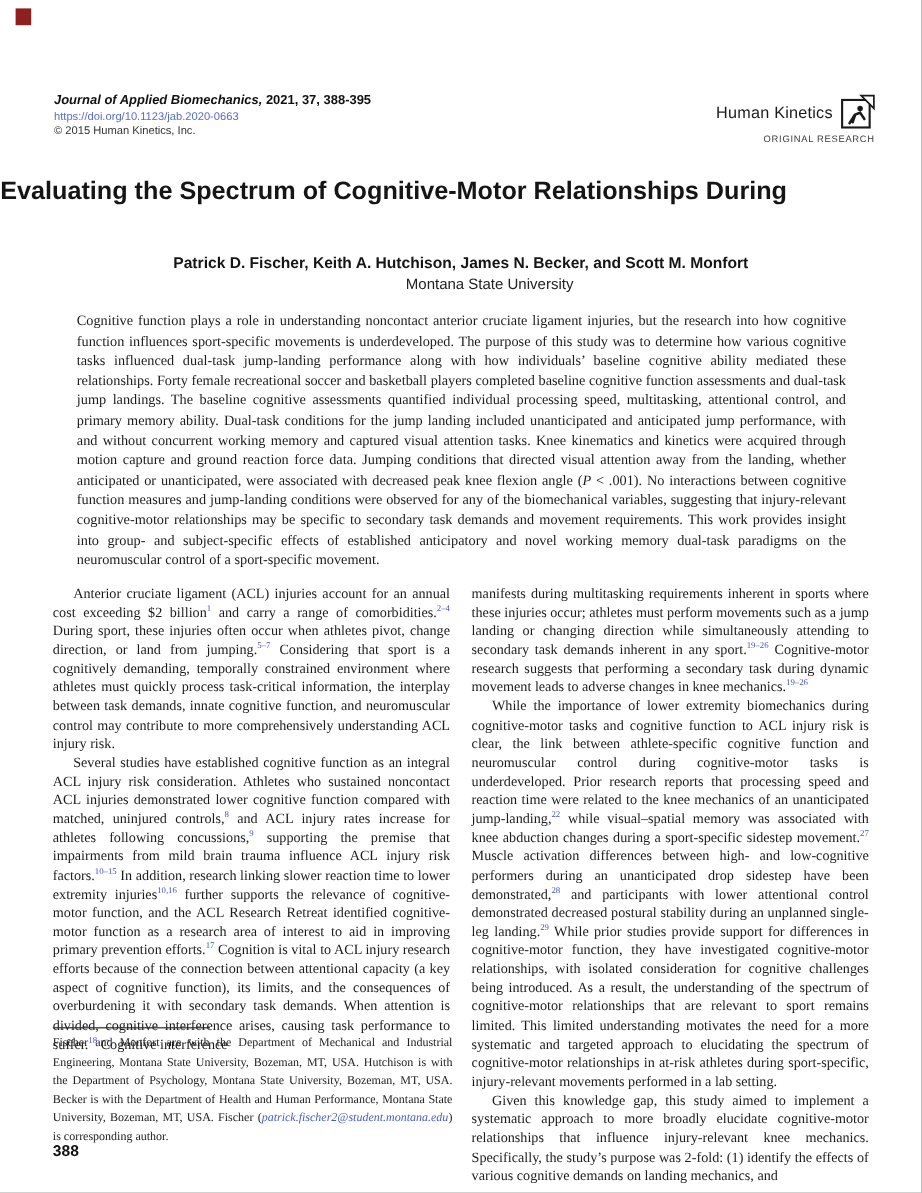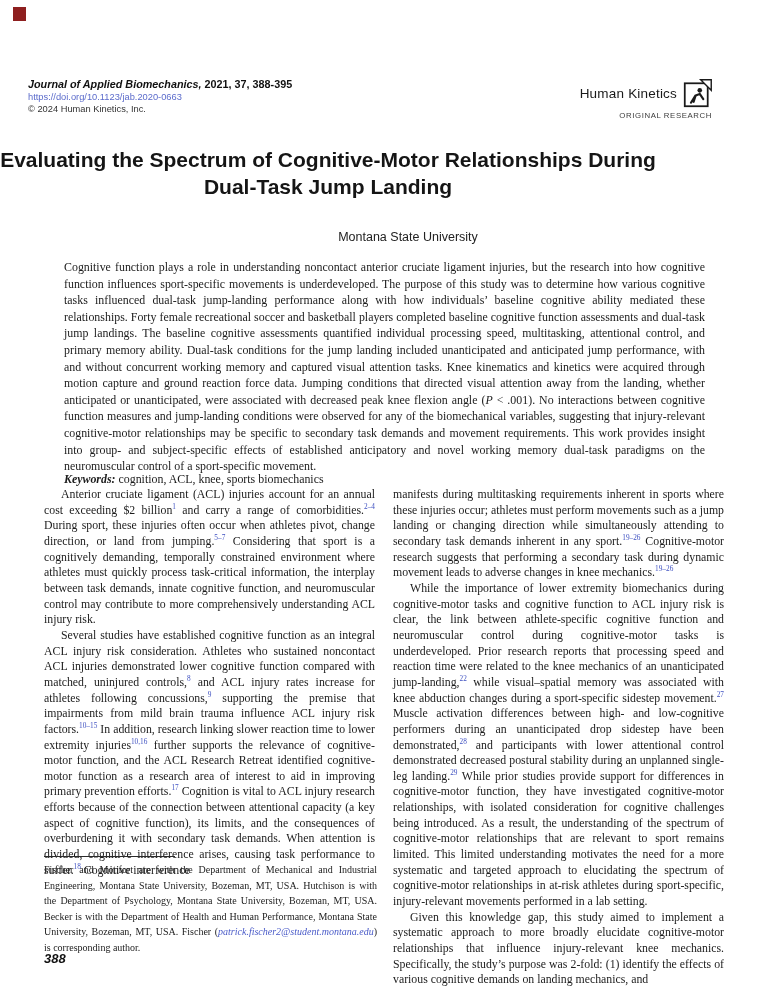--- a/index.html
+++ b/index.html
@@ -5,21 +5,21 @@
   * { margin:0; padding:0; box-sizing:border-box; }
   html,body { background:#888; }
   .page {
     position:relative; width:768px; height:994px; background:#ffffff;
     overflow:hidden; font-family:"Liberation Serif", serif; color:#1a1a1a;
     margin:0 auto;
   }
   .page-marker { position:absolute; left:13px; top:7px; width:13px; height:14px; background:#8e1f1f; }
 
   
-  .header { position:absolute; left:28px; top:78px; width:685px; display:flex; justify-content:space-between; font-family:"Liberation Sans", sans-serif;gap:40px; }
+  .header { position:absolute; left:45px; top:78px; width:685px; display:flex; justify-content:space-between; font-family:"Liberation Sans", sans-serif;gap:40px; }
   .jline { font-size:10.8px; font-weight:bold; color:#111; line-height:13px; }
   .jname { font-style:italic; }
   .doi { display:block; font-size:9.3px; color:#5b6bcb; line-height:12px; text-decoration:none; cursor:pointer; }
   .copyright { font-size:9.3px; color:#333; line-height:12px; }
   .header-right { display:flex; flex-direction:column; align-items:flex-end; }
   .publisher-row { display:flex; align-items:center; gap:6px; }
   .publisher { font-size:13.5px; color:#1a1a1a; letter-spacing:0.2px; }
   .logo svg { display:block; }
   .article-type { font-size:7.8px; letter-spacing:0.6px; color:#3a3a3a; margin-top:3px; margin-right:1px; }
 
@@ -45,61 +45,60 @@
   .indent { text-indent:17px; }
   sup.ref { font-size:0.62em; vertical-align:super; line-height:0; color:#3f51c1; }
   i { font-style:italic; }
   a.link, .email { color:#4a5bc8; text-decoration:none; cursor:pointer;font-style:italic; }
 
   
   .footnote-rule { position:absolute; left:44px; top:856px; width:131px; border-top:1px solid #2a2a2a; }
   .footnote { position:absolute; left:44px; top:862px; width:333px;
               font-size:10px; line-height:15.5px; text-align:justify; color:#222; }
   .page-number { position:absolute; left:44px; top:951px; font-family:"Liberation Sans", sans-serif;
-                 font-weight:bold; font-size:13px; color:#111;font-style:italic; }
+                 font-weight:bold; font-size:13px; color:#111; }
 </style>
 </head>
 <body>
 
 <div class="page">
 
   <div class="page-marker"></div>
 
   <div class="header">
     <div class="header-left">
       <div class="jline"><span class="jname">Journal of Applied Biomechanics,</span><span class="jissue"> 2021, 37, 388-395</span></div>
       <a class="doi">https://doi.org/10.1123/jab.2020-0663</a>
-      <div class="copyright">© 2024 Human Kinetics, Inc.</div>
+      <div class="copyright">© 2015 Human Kinetics, Inc.</div>
     </div>
     <div class="header-right">
       <div class="publisher-row">
         <span class="publisher">Human Kinetics</span>
         <span class="logo">
           <svg width="30" height="30" viewBox="0 0 34 34">
             <rect x="2" y="6" width="26" height="26" fill="none" stroke="#1a1a1a" stroke-width="2"></rect>
             <polygon points="20,2 32,2 32,14" fill="#ffffff" stroke="#1a1a1a" stroke-width="1.6"></polygon>
             <circle cx="19" cy="14" r="2.6" fill="#1a1a1a"></circle>
             <path d="M9 28 L14 20 L19 18 M14 21 L12 27 M19 18 L23 24" stroke="#1a1a1a" stroke-width="2.4" fill="none" stroke-linecap="round"></path>
           </svg>
         </span>
       </div>
       <div class="article-type">ORIGINAL RESEARCH</div>
     </div>
   </div>
 
   <h1 class="title">
     <span class="tl">Evaluating the Spectrum of Cognitive-Motor Relationships During</span>
-    <span class="tl">Dual-Task Jump Landing</span>
   </h1>
 
+  <div class="authors">Patrick D. Fischer, Keith A. Hutchison, James N. Becker, and Scott M. Monfort</div>
   <div class="affiliation">Montana State University</div>
 
   <p class="abstract">Cognitive function plays a role in understanding noncontact anterior cruciate ligament injuries, but the research into how cognitive function influences sport-specific movements is underdeveloped. The purpose of this study was to determine how various cognitive tasks influenced dual-task jump-landing performance along with how individuals’ baseline cognitive ability mediated these relationships. Forty female recreational soccer and basketball players completed baseline cognitive function assessments and dual-task jump landings. The baseline cognitive assessments quantified individual processing speed, multitasking, attentional control, and primary memory ability. Dual-task conditions for the jump landing included unanticipated and anticipated jump performance, with and without concurrent working memory and captured visual attention tasks. Knee kinematics and kinetics were acquired through motion capture and ground reaction force data. Jumping conditions that directed visual attention away from the landing, whether anticipated or unanticipated, were associated with decreased peak knee flexion angle (<i>P</i> &lt; .001). No interactions between cognitive function measures and jump-landing conditions were observed for any of the biomechanical variables, suggesting that injury-relevant cognitive-motor relationships may be specific to secondary task demands and movement requirements. This work provides insight into group- and subject-specific effects of established anticipatory and novel working memory dual-task paradigms on the neuromuscular control of a sport-specific movement.</p>
 
-  <p class="keywords"><span class="kw-label">Keywords:</span><span> cognition, ACL, knee, sports biomechanics</span></p>
 
   <div class="columns">
     <div class="col">
       <p class="para indent">Anterior cruciate ligament (ACL) injuries account for an annual cost exceeding $2 billion<sup class="ref">1</sup> and carry a range of comorbidities.<sup class="ref">2–4</sup> During sport, these injuries often occur when athletes pivot, change direction, or land from jumping.<sup class="ref">5–7</sup> Considering that sport is a cognitively demanding, temporally constrained environment where athletes must quickly process task-critical information, the interplay between task demands, innate cognitive function, and neuromuscular control may contribute to more comprehensively understanding ACL injury risk.</p>
       <p class="para indent">Several studies have established cognitive function as an integral ACL injury risk consideration. Athletes who sustained noncontact ACL injuries demonstrated lower cognitive function compared with matched, uninjured controls,<sup class="ref">8</sup> and ACL injury rates increase for athletes following concussions,<sup class="ref">9</sup> supporting the premise that impairments from mild brain trauma influence ACL injury risk factors.<sup class="ref">10–15</sup> In addition, research linking slower reaction time to lower extremity injuries<sup class="ref">10,16</sup> further supports the relevance of cognitive-motor function, and the ACL Research Retreat identified cognitive-motor function as a research area of interest to aid in improving primary prevention efforts.<sup class="ref">17</sup> Cognition is vital to ACL injury research efforts because of the connection between attentional capacity (a key aspect of cognitive function), its limits, and the consequences of overburdening it with secondary task demands. When attention is divided, cognitive interference arises, causing task performance to suffer.<sup class="ref">18</sup> Cognitive interference</p>
     </div>
     <div class="col">
       <p class="para">manifests during multitasking requirements inherent in sports where these injuries occur; athletes must perform movements such as a jump landing or changing direction while simultaneously attending to secondary task demands inherent in any sport.<sup class="ref">19–26</sup> Cognitive-motor research suggests that performing a secondary task during dynamic movement leads to adverse changes in knee mechanics.<sup class="ref">19–26</sup></p>
       <p class="para indent">While the importance of lower extremity biomechanics during cognitive-motor tasks and cognitive function to ACL injury risk is clear, the link between athlete-specific cognitive function and neuromuscular control during cognitive-motor tasks is underdeveloped. Prior research reports that processing speed and reaction time were related to the knee mechanics of an unanticipated jump-landing,<sup class="ref">22</sup> while visual–spatial memory was associated with knee abduction changes during a sport-specific sidestep movement.<sup class="ref">27</sup> Muscle activation differences between high- and low-cognitive performers during an unanticipated drop sidestep have been demonstrated,<sup class="ref">28</sup> and participants with lower attentional control demonstrated decreased postural stability during an unplanned single-leg landing.<sup class="ref">29</sup> While prior studies provide support for differences in cognitive-motor function, they have investigated cognitive-motor relationships, with isolated consideration for cognitive challenges being introduced. As a result, the understanding of the spectrum of cognitive-motor relationships that are relevant to sport remains limited. This limited understanding motivates the need for a more systematic and targeted approach to elucidating the spectrum of cognitive-motor relationships in at-risk athletes during sport-specific, injury-relevant movements performed in a lab setting.</p>
       <p class="para indent">Given this knowledge gap, this study aimed to implement a systematic approach to more broadly elucidate cognitive-motor relationships that influence injury-relevant knee mechanics. Specifically, the study’s purpose was 2-fold: (1) identify the effects of various cognitive demands on landing mechanics, and</p>

